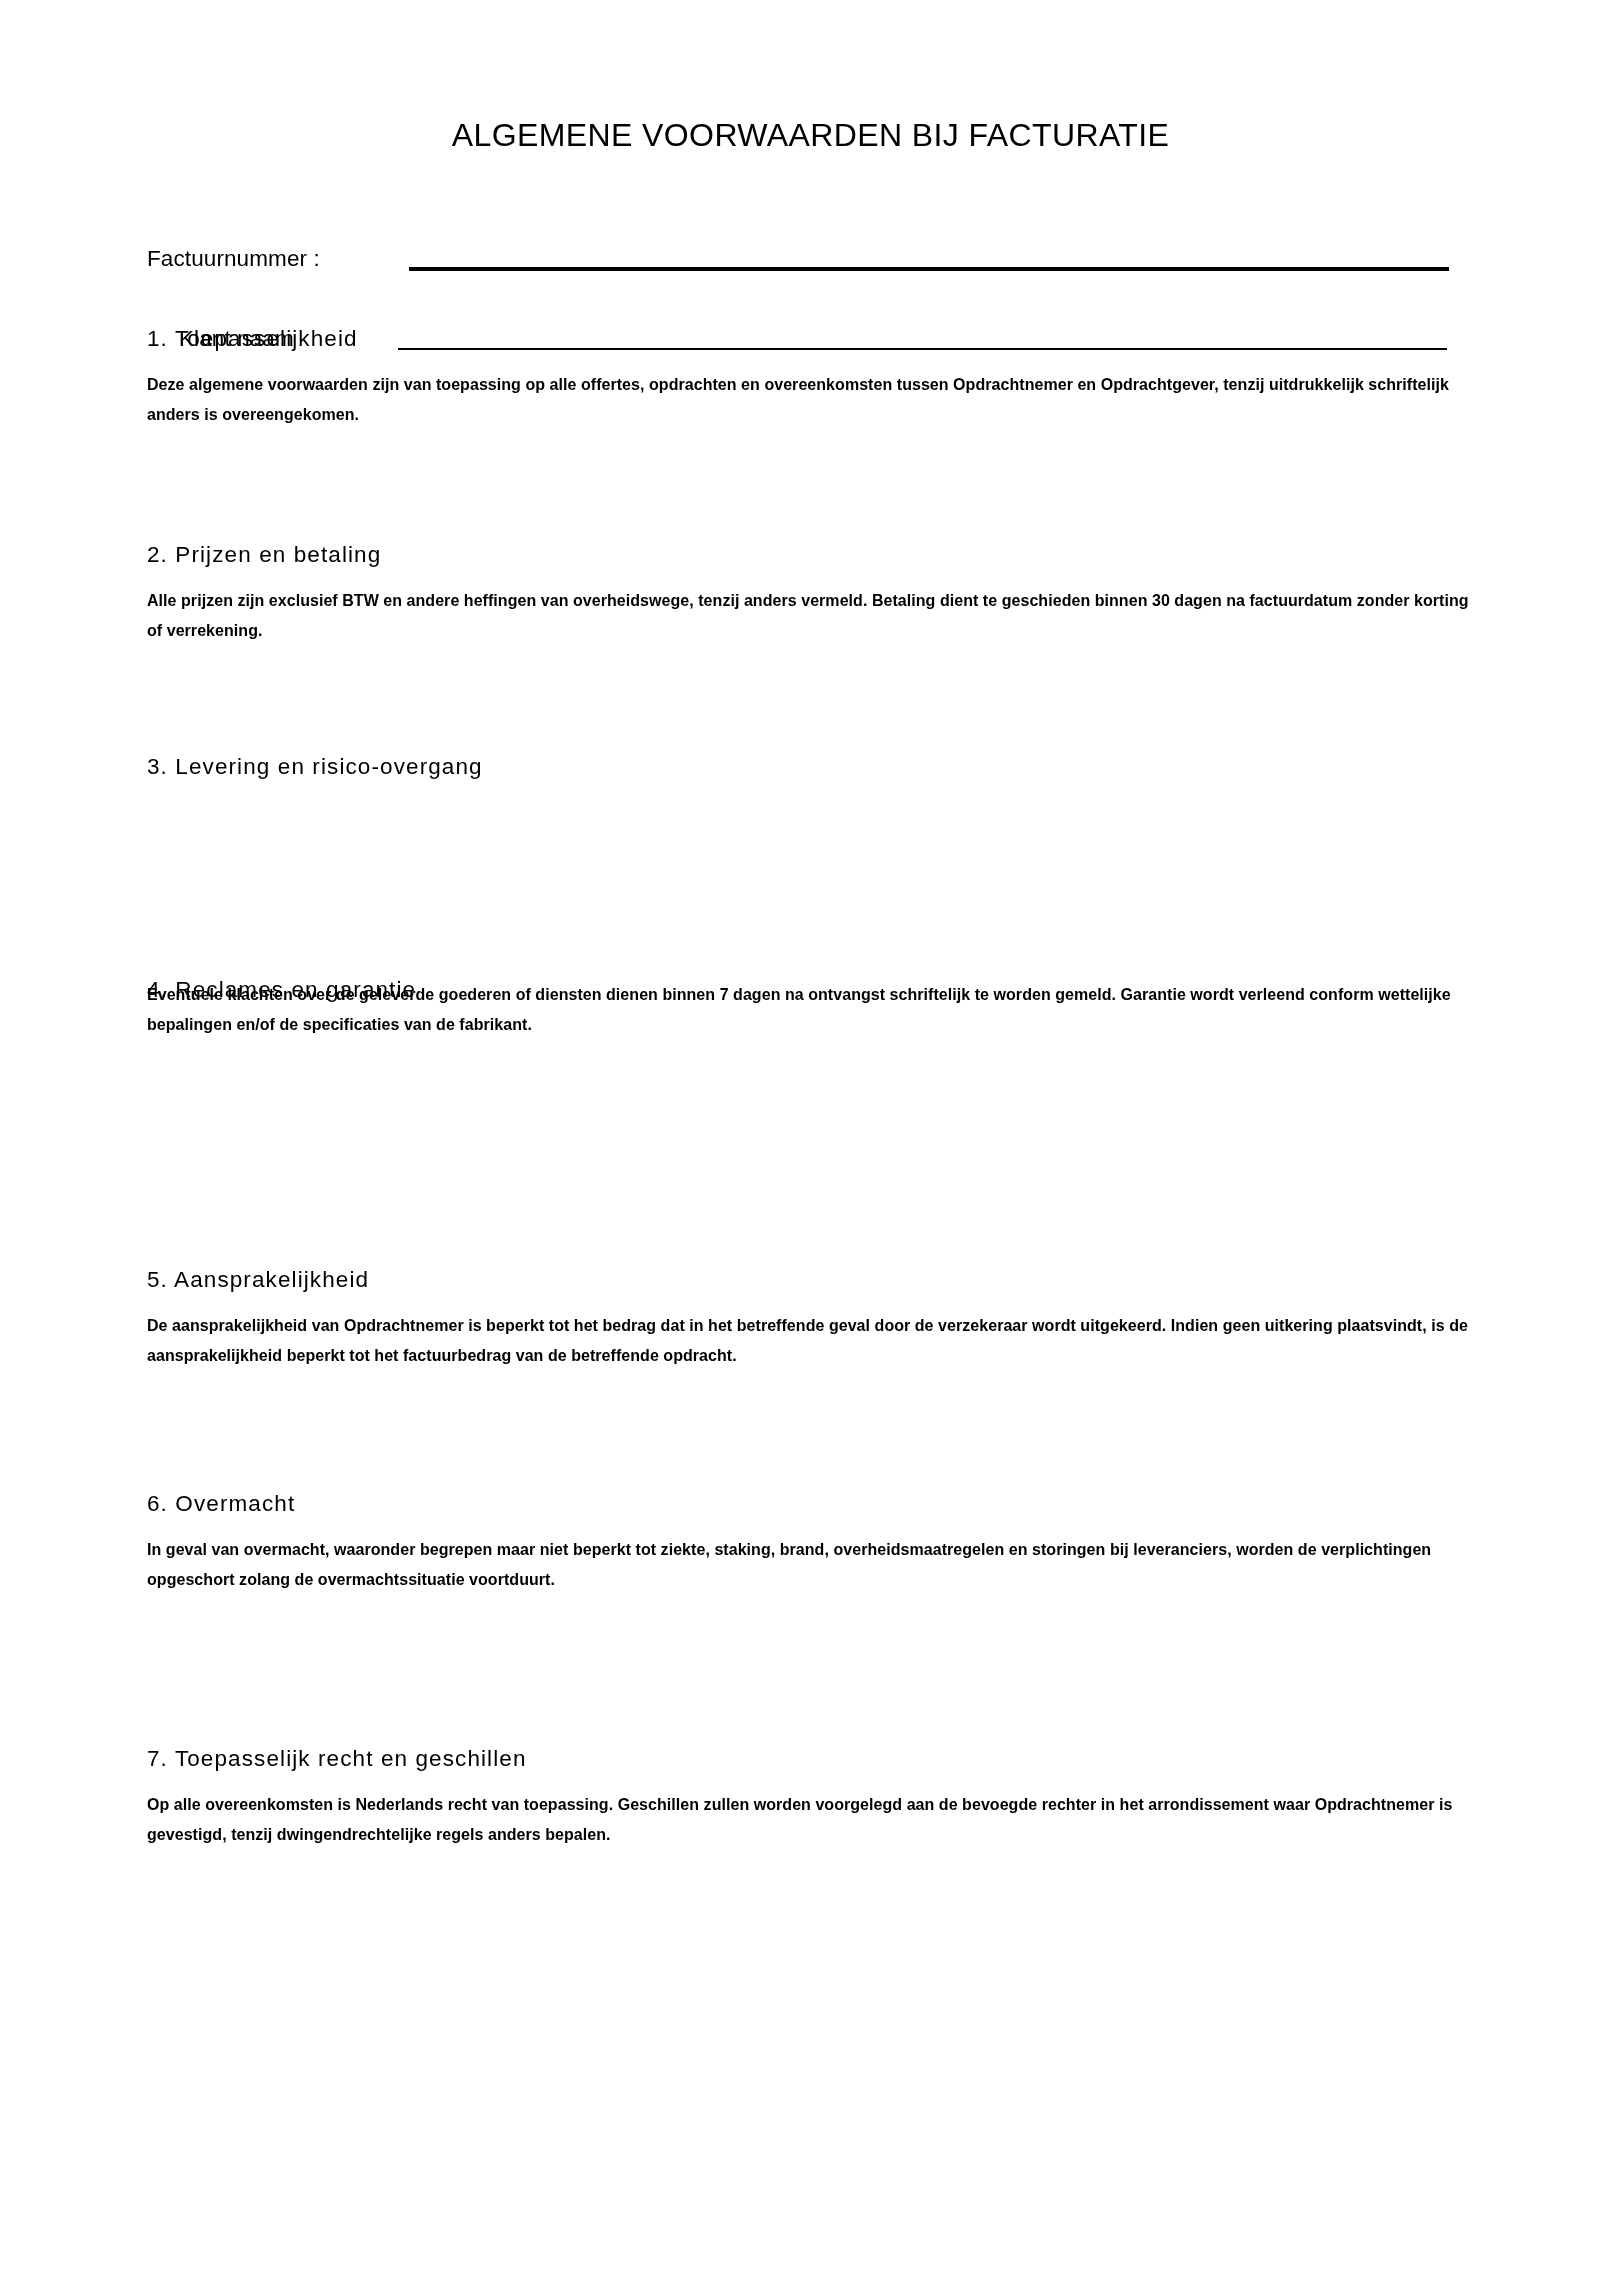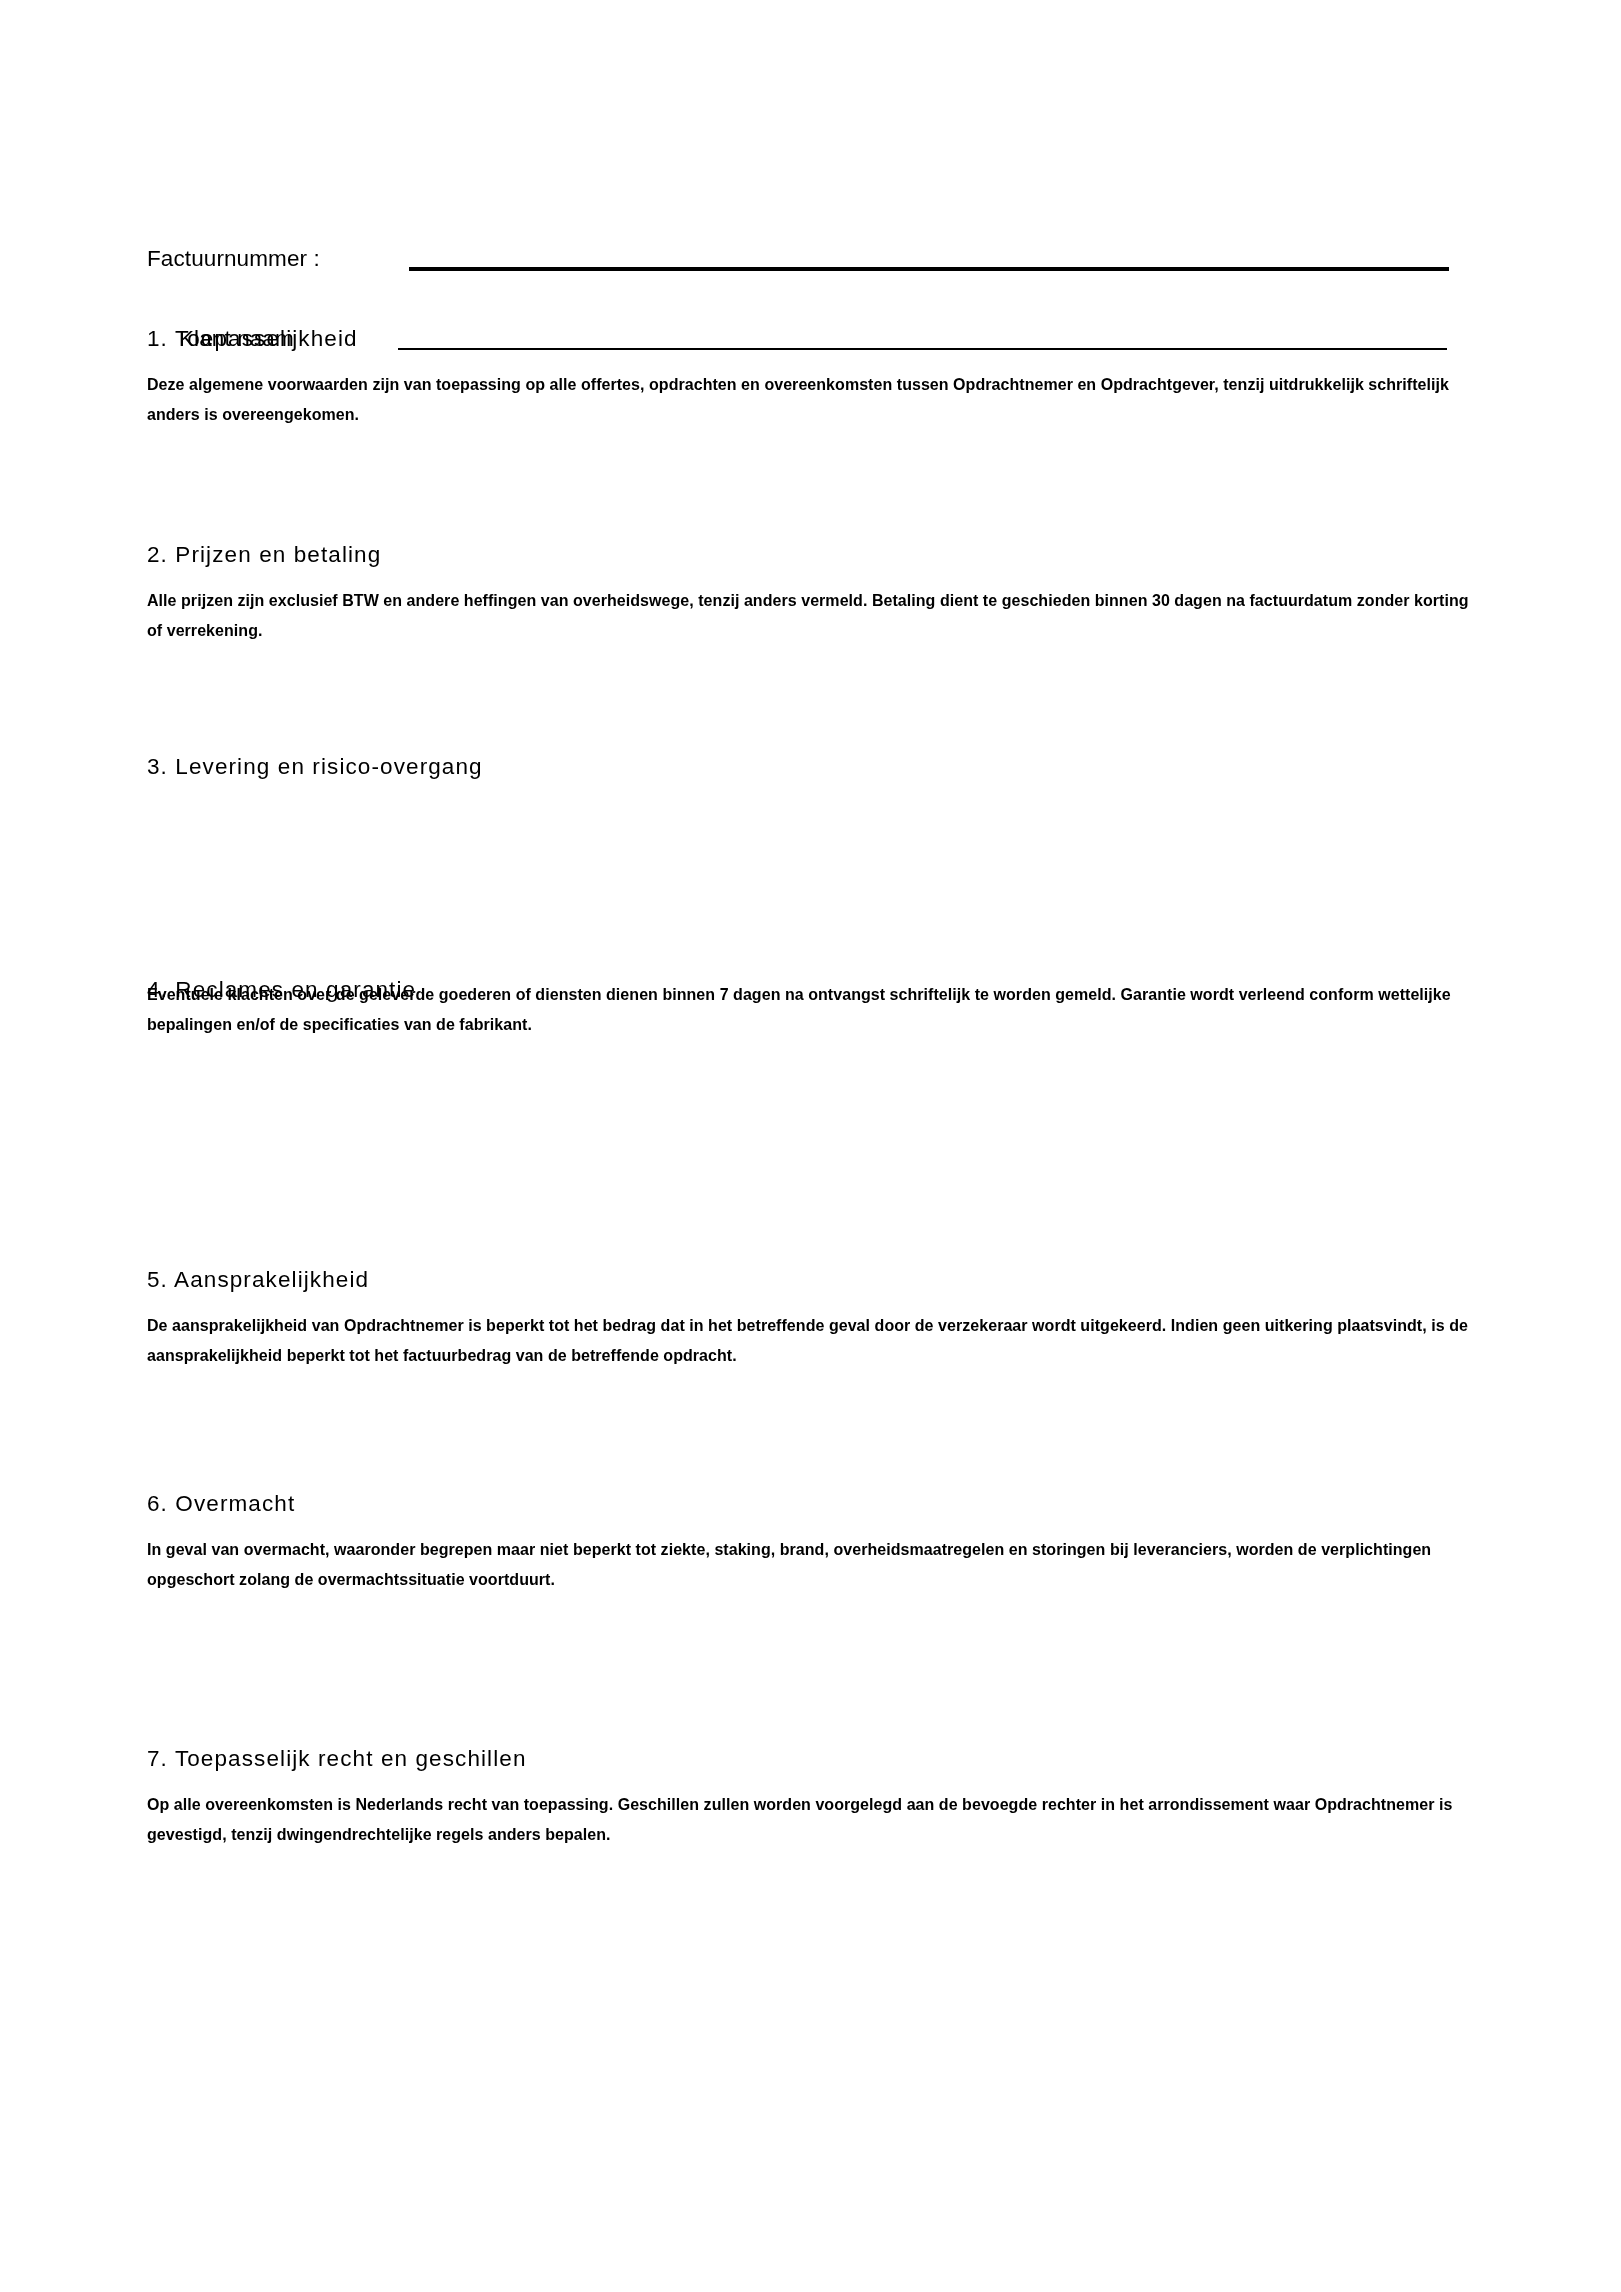--- a/index.html
+++ b/index.html
@@ -110,20 +110,21 @@
   #body-6    { top: 1535px; }
 
   #heading-7 { top: 1745px; }
   #body-7    { top: 1790px; }
 </style>
 </head>
 <body>
 
 <div class="page">
 
+  <div class="doc-title">ALGEMENE VOORWAARDEN BIJ FACTURATIE</div>
 
   <div class="field-label" id="field-invoice-label">Factuurnummer :</div>
   <div class="field-rule" id="field-invoice-rule"></div>
 
   <div class="field-label" id="field-client-label">Klant naam</div>
   <div class="field-rule" id="field-client-rule"></div>
 
   <div class="section-heading" id="heading-1">1. Toepasselijkheid</div>
   <div class="section-body" id="body-1">Deze algemene voorwaarden zijn van toepassing op alle offertes, opdrachten en overeenkomsten tussen Opdrachtnemer en Opdrachtgever, tenzij uitdrukkelijk schriftelijk anders is overeengekomen.</div>
 

